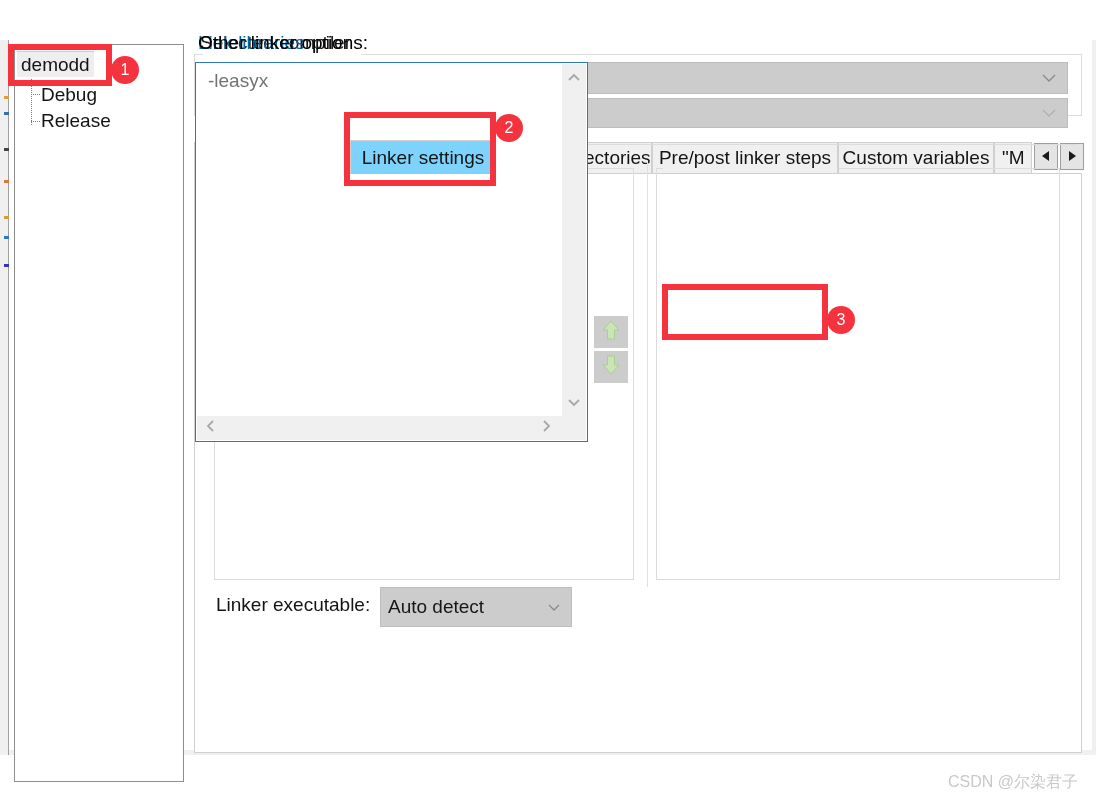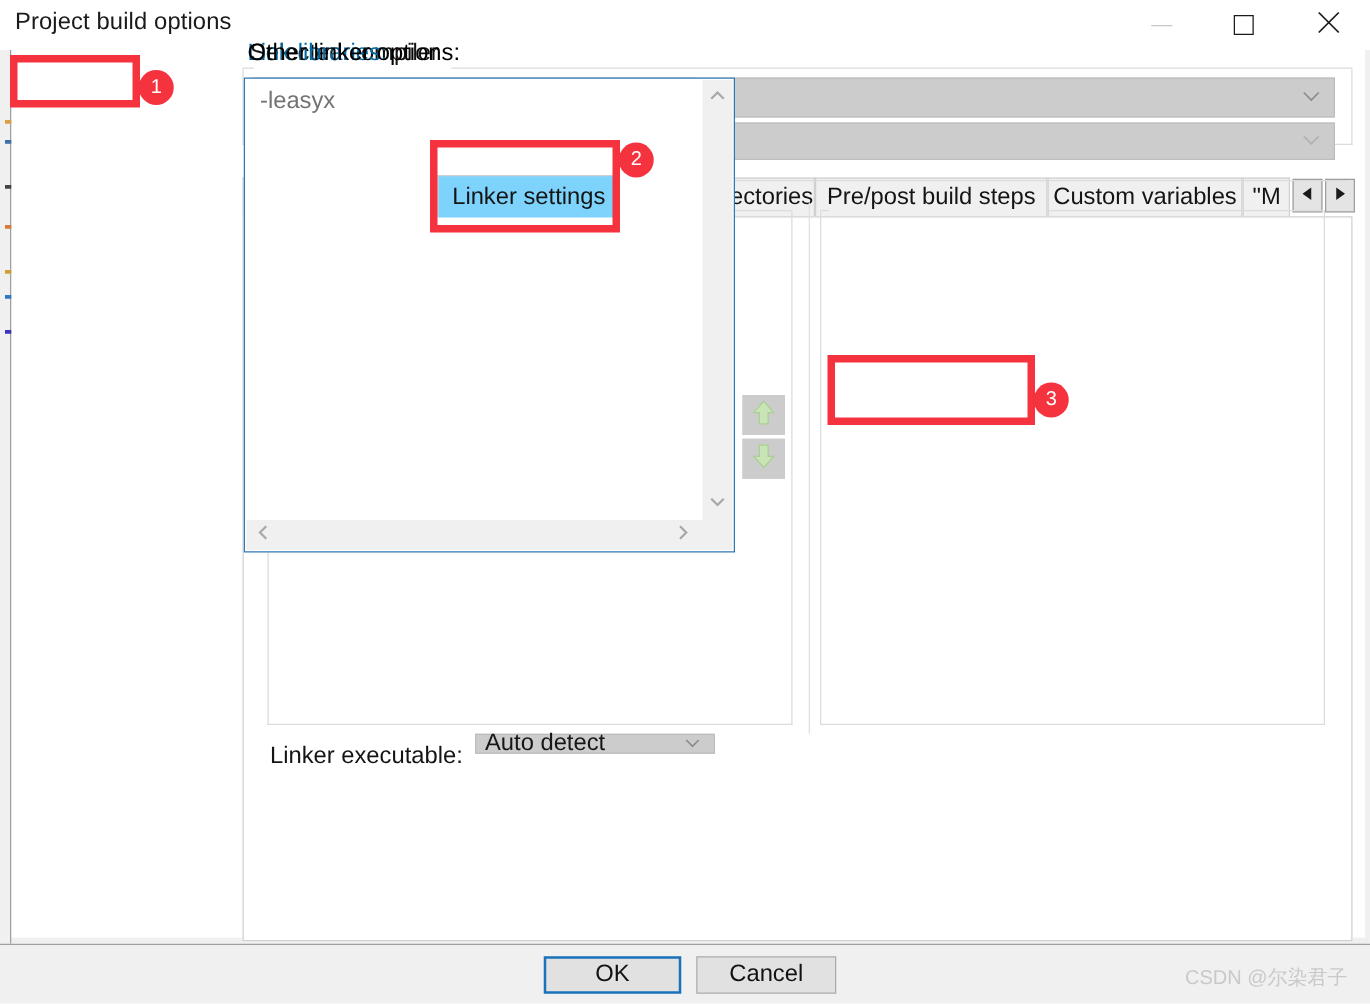--- a/index.html
+++ b/index.html
@@ -262,21 +262,21 @@
   }
   #hscroll-left { left: 2px; }
   #hscroll-right { right: 28px; }
 
   
   #lbl-linker-exec {
     position: absolute; left: 26px; top: 550px;
     font-size: 19px; color: #141414; white-space: nowrap;
   }
   #combo-linker-exec {
-    position: absolute; left: 190px; top: 543px; width: 192px; height: 16px;
+    position: absolute; left: 190px; top: 543px; width: 192px; height: 40px;
     background: #cccccc; border: 1px solid #bdbdbd;
     display: flex; align-items: center;
   }
   #combo-linker-exec .val {
     margin-left: 7px; font-size: 19px; color: #161616; white-space: nowrap;
   }
 
   
   #footer {
     position: absolute; left: 0; top: 755px; width: 1096px; height: 48px;
@@ -313,52 +313,49 @@
   }
   #badge-1 { left: 111px; top: 56px; }
   #badge-2 { left: 495px; top: 114px; }
   #badge-3 { left: 827px; top: 306px; }
 </style>
 </head>
 <body>
 
 <div id="root">
 
-  <div id="titlebar">
-    <div id="window-title">Project build options</div>
-
-    <div class="wbtn" id="btn-min">
-      <span class="glyph"></span>
-    </div>
-    <div class="wbtn" id="btn-max">
-      <span class="glyph"></span>
-    </div>
-    <div class="wbtn" id="btn-close">
-      <span class="glyph">
-        <svg width="20" height="20" viewBox="0 0 20 20">
-          <line x1="2" y1="2" x2="18" y2="18" stroke="#1a1a1a" stroke-width="1.4"></line>
-          <line x1="18" y1="2" x2="2" y2="18" stroke="#1a1a1a" stroke-width="1.4"></line>
-        </svg>
-      </span>
-    </div>
-  </div>
 
   <div id="dialog-body">
     <div id="client-white"></div>
 
     <div id="edge-strip">
       <span class="mark" style="top:56px;background:#d8a040;"></span>
       <span class="mark" style="top:72px;background:#3b6fa8;"></span>
       <span class="mark" style="top:108px;background:#444;"></span>
       <span class="mark" style="top:140px;background:#d87b3a;"></span>
       <span class="mark" style="top:176px;background:#cfa03a;"></span>
       <span class="mark" style="top:196px;background:#2f77c0;"></span>
       <span class="mark" style="top:224px;background:#3a33bb;"></span>
     </div>
 
+    <div id="tree-panel">
+      <span class="tree-line-v"></span>
+      <span class="tree-line-h1"></span>
+      <span class="tree-line-h2"></span>
+
+      <div class="tree-row" id="tree-item-demodd">
+        <span>demodd</span>
+      </div>
+      <div class="tree-row" id="tree-item-debug">
+        <span>Debug</span>
+      </div>
+      <div class="tree-row" id="tree-item-release">
+        <span>Release</span>
+      </div>
+    </div>
 
     <div id="content">
 
       <div id="grp-selected-compiler"></div>
       <div id="lbl-selected-compiler">Selected compiler</div>
       <div id="combo-compiler">
         <span class="val">GNU GCC Compiler</span>
         <span class="combo-arrow">
           <svg width="16" height="10" viewBox="0 0 16 10">
             <polyline points="2,2 8,8 14,2" fill="none" stroke="#8a8a8a" stroke-width="1.3"></polyline>
@@ -370,21 +367,21 @@
         <div class="tab" id="tab-0">
           <span>Compiler settings</span>
         </div>
         <div class="tab active" id="tab-1">
           <span>Linker settings</span>
         </div>
         <div class="tab" id="tab-2">
           <span>Search directories</span>
         </div>
         <div class="tab" id="tab-3">
-          <span>Pre/post build steps</span>
+          <span>Pre/post linker steps</span>
         </div>
         <div class="tab" id="tab-4">
           <span>Custom variables</span>
         </div>
         <div class="tab" id="tab-5">
           <span>"M</span>
         </div>
 
         <div class="tab-spin" id="tab-spin-left">
           <span>
@@ -497,28 +494,20 @@
         <span class="combo-arrow">
           <svg width="14" height="9" viewBox="0 0 14 9">
             <polyline points="2,2 7,7 12,2" fill="none" stroke="#8a8a8a" stroke-width="1.3"></polyline>
           </svg>
         </span>
       </div>
 
     </div>
   </div>
 
-  <div id="footer">
-    <div class="dlg-btn" id="btn-ok">
-      <span>OK</span>
-    </div>
-    <div class="dlg-btn" id="btn-cancel">
-      <span>Cancel</span>
-    </div>
-  </div>
 
   <div id="watermark">CSDN @尔染君子</div>
 
   <div class="hl" id="hl-1"></div>
   <div class="hl" id="hl-2"></div>
   <div class="hl" id="hl-3"></div>
 
   <div class="badge" id="badge-1">1</div>
   <div class="badge" id="badge-2">2</div>
   <div class="badge" id="badge-3">3</div>

